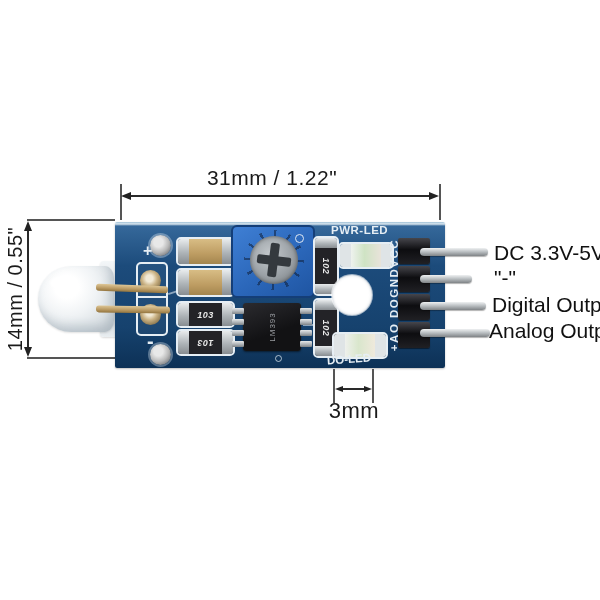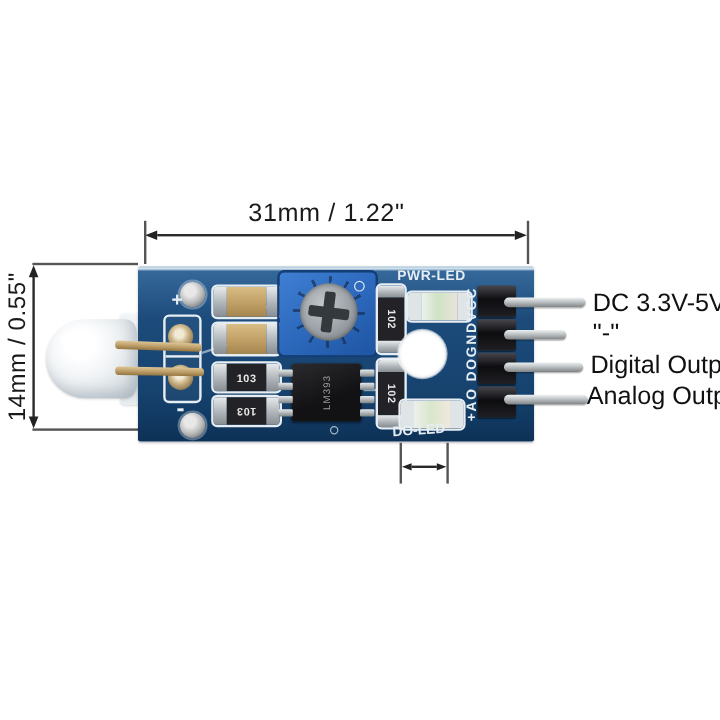--- a/index.html
+++ b/index.html
@@ -22,21 +22,21 @@
   
   .board{left:115px;top:222px;width:330px;height:146px;border-radius:2px;
          background:linear-gradient(180deg,#9fc0d6 0px,#d9e6ef 2px,#35689a 4px,#1c4b7b 30%,#16426e 72%,#0d3156 100%);
          box-shadow:0 1px 2px rgba(0,0,0,0.25);}
   .silk{color:#e6eef4;font-weight:bold;white-space:nowrap;}
   .mount-hole{width:21px;height:21px;border-radius:50%;
          background:radial-gradient(circle at 40% 35%, #e8e8e8 0 25%, #b9b9b9 55%, #7d7f82 80%, #5c6064 100%);
          box-shadow:0 0 0 2px rgba(230,238,244,0.35);}
   .pad2{border-radius:50%;
          background:radial-gradient(circle at 45% 40%, #f2ead6 0 20%, #c9b183 45%, #8d7850 75%, #6b5a3c 100%);}
-  .outline-box{border:2px solid #e6eef4;border-radius:5px;display:flex;align-items:flex-start;justify-content:center;overflow:hidden;background:rgba(255,255,255,0.04);}
+  .outline-box{border:2px solid #e6eef4;border-radius:5px;display:flex;align-items:flex-start;justify-content:center;overflow:hidden;background:rgba(255,255,255,0.04);font-style:italic;}
   .chip-body{display:flex;width:100%;height:100%;}
   .chip-end{flex:0 0 11px;background:linear-gradient(180deg,#e8ebec,#aeb4b8 55%,#888d91);}
   .cap-mid{flex:1;background:linear-gradient(180deg,#d8bd85,#bd9c62 60%,#a3854e);}
   .res-mid{flex:1;background:#232327;display:flex;align-items:center;justify-content:center;}
   .res-label{color:#e9e9e9;font-size:9px;font-weight:bold;letter-spacing:0.5px;}
   .trimpot{left:116px;top:3px;width:80px;height:69px;border-radius:6px;border:2px solid #143e78;
          background:linear-gradient(145deg,#3f7fd4,#2b67ba 55%,#1f55a2);}
   .tick-ring{left:11px;top:3px;width:60px;height:60px;border-radius:50%;
          background:repeating-conic-gradient(rgba(15,30,55,0.55) 0deg 5deg, transparent 5deg 30deg);}
   .screw{left:17px;top:9px;width:48px;height:48px;border-radius:50%;
@@ -220,14 +220,15 @@
   <div class="abs pin-label" style="left:494px;top:241px;">DC 3.3V-5V</div>
   <div class="abs pin-label" style="left:494px;top:266px;">"-"</div>
   <div class="abs pin-label" style="left:492px;top:293px;">Digital Output</div>
   <div class="abs pin-label" style="left:489px;top:319px;">Analog Output</div>
 
   <div class="abs ext-line" style="left:333px;top:369px;width:2px;height:34px;"></div>
   <div class="abs ext-line" style="left:372px;top:369px;width:2px;height:34px;"></div>
   <div class="abs dim-line" style="left:343px;top:388px;width:21px;height:2px;"></div>
   <div class="abs arr arr-left-s" style="left:335px;top:386px;"></div>
   <div class="abs arr arr-right-s" style="left:364px;top:386px;"></div>
+  <div class="abs dim-text" style="left:318px;top:398px;width:72px;text-align:center;font-size:22px;">3mm</div>
 
 </div>
 
 </body></html>

